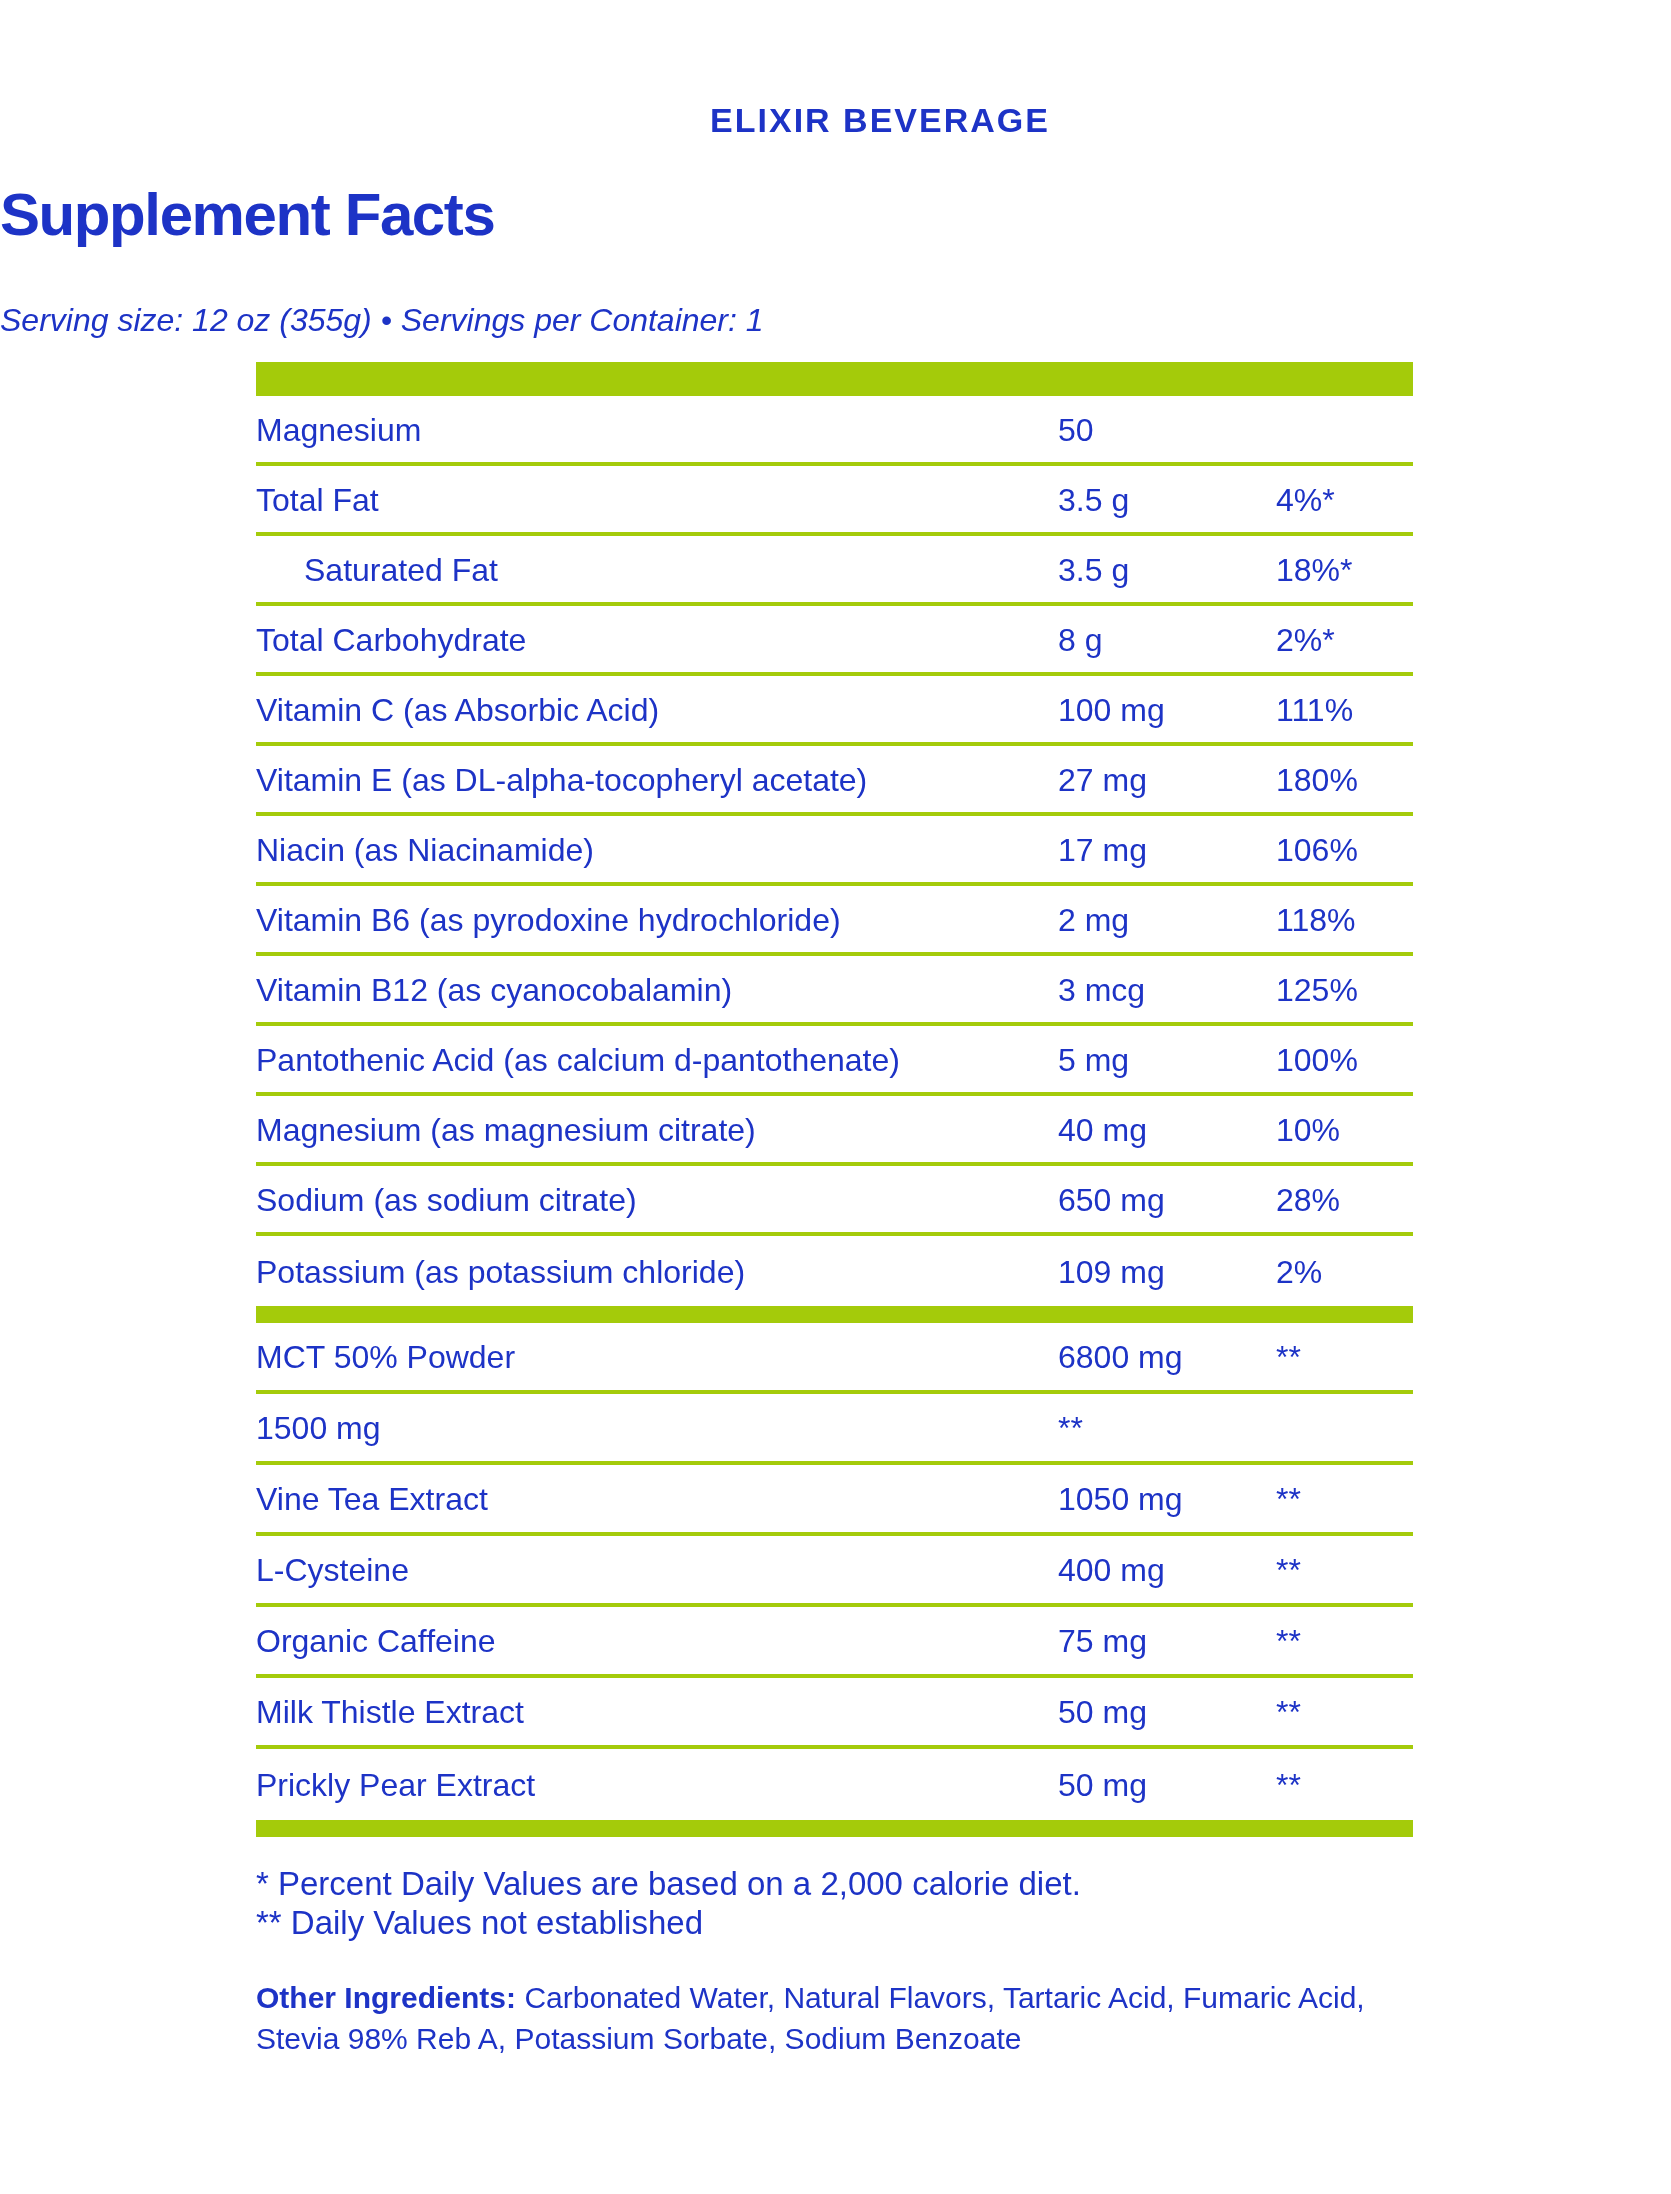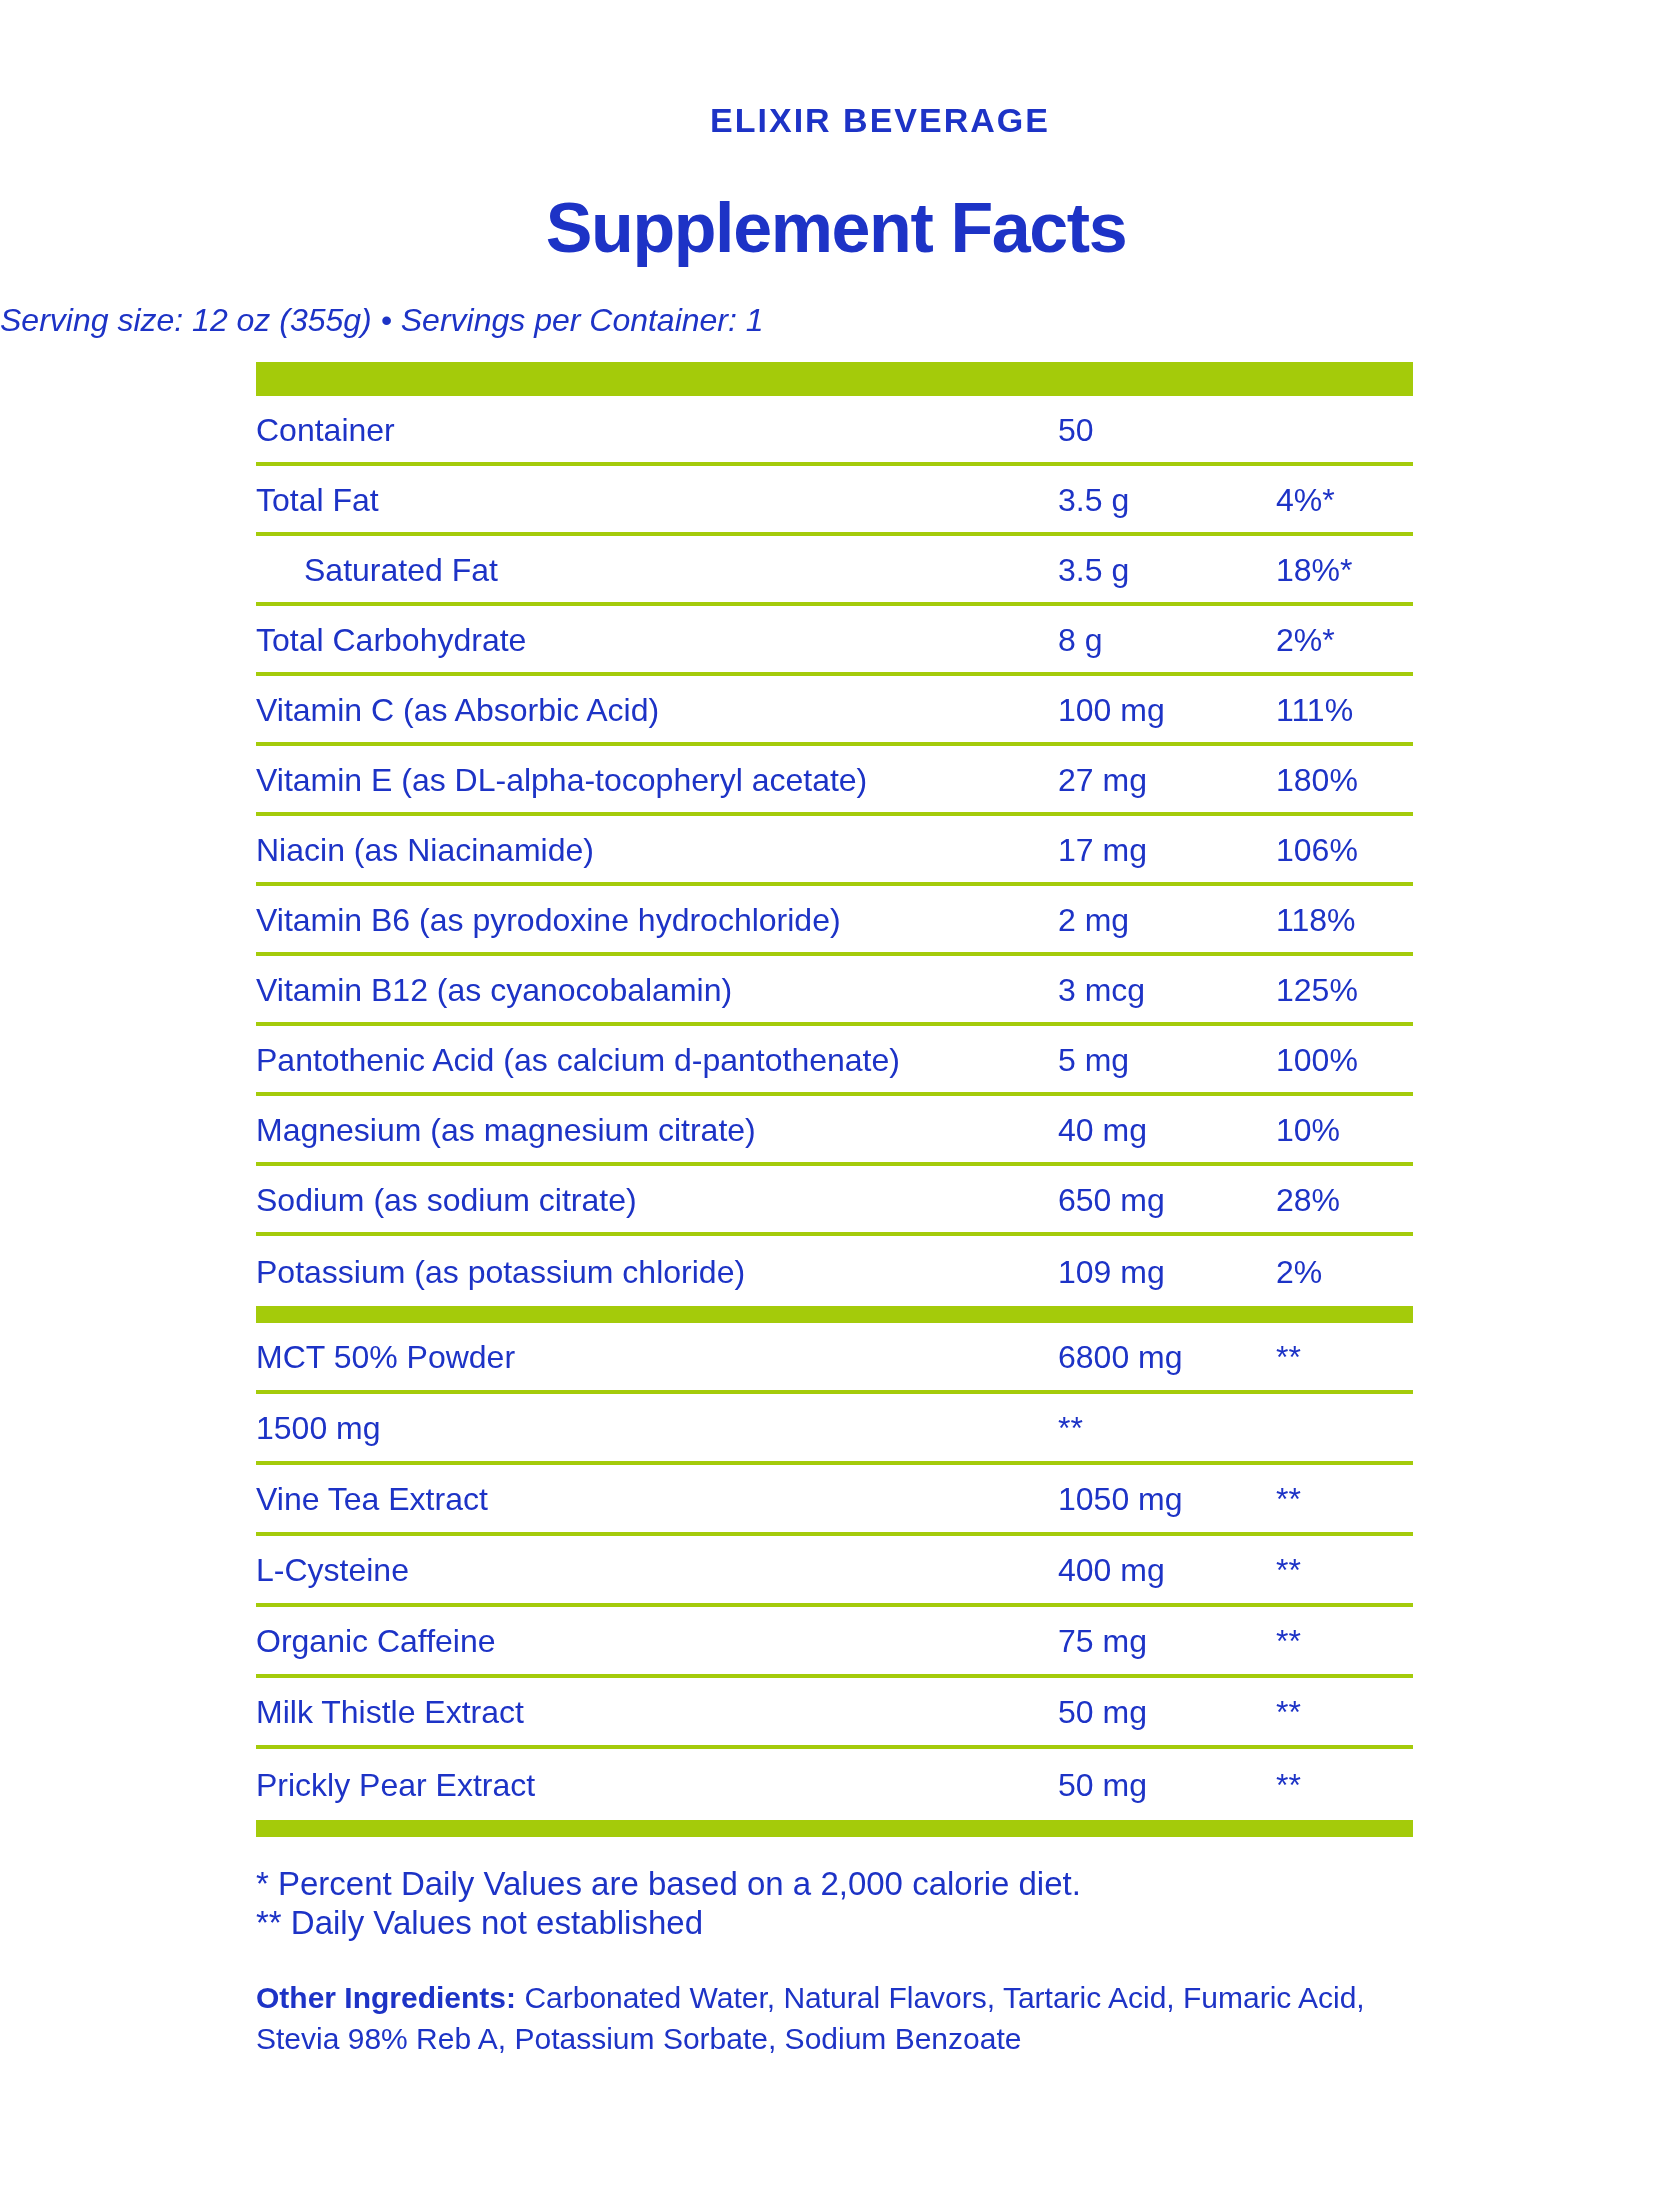--- a/index.html
+++ b/index.html
@@ -3,22 +3,22 @@
 <meta charset="utf-8">
 <style>
   :root { --blue:#1d33c6; --green:#a4cb0a; }
   * { margin:0; padding:0; box-sizing:border-box; }
   html,body { width:1672px; height:2194px; background:#ffffff; overflow:hidden;
               font-family:"Liberation Sans", sans-serif; color:var(--blue); }
   .page { position:relative; width:1672px; height:2194px; }
 
   .brand { position:absolute; top:101px; left:0; width:100%; text-align:center;
            font-size:34px; font-weight:bold; letter-spacing:2px;margin-left:44px; }
-  .title { position:absolute; top:182px; left:0; width:100%; text-align:center;
-           font-size:70px; font-weight:bold; letter-spacing:-1.4px; line-height:1.1;margin-top:8px; }
+  .title { position:absolute; top:182px; left:0; width:100%; text-align:left;
+           font-size:60px; font-weight:bold; letter-spacing:-1.4px; line-height:1.1; }
   .serving { position:absolute; top:302px; left:0; width:100%; text-align:left;
              font-size:32px;font-style:italic; }
 
   .panel { position:absolute; left:256px; top:362px; width:1157px; }
   .bar { height:17px; background:var(--green); }
 
   .col-headers { position:relative; height:78px; }
   .col-head { position:absolute; top:13.6px; transform:translateX(-50%);
               text-align:center; font-weight:bold; font-size:29px; line-height:31px; }
   .amount-head { left:837px; }
@@ -46,21 +46,21 @@
 
   <div class="panel">
 
     <div class="bar"></div>
 
 
     <div class="bar"></div>
 
     <div class="rows rows1">
   <div class="row">
-    <div class="cell label">Container</div>
+    <div class="cell label">Magnesium</div>
     <div class="cell amount">50</div>
     <div class="cell dv"></div>
   </div>
 
   <div class="row">
     <div class="cell label">Total Fat</div>
     <div class="cell amount">3.5 g</div>
     <div class="cell dv">4%*</div>
   </div>
 

